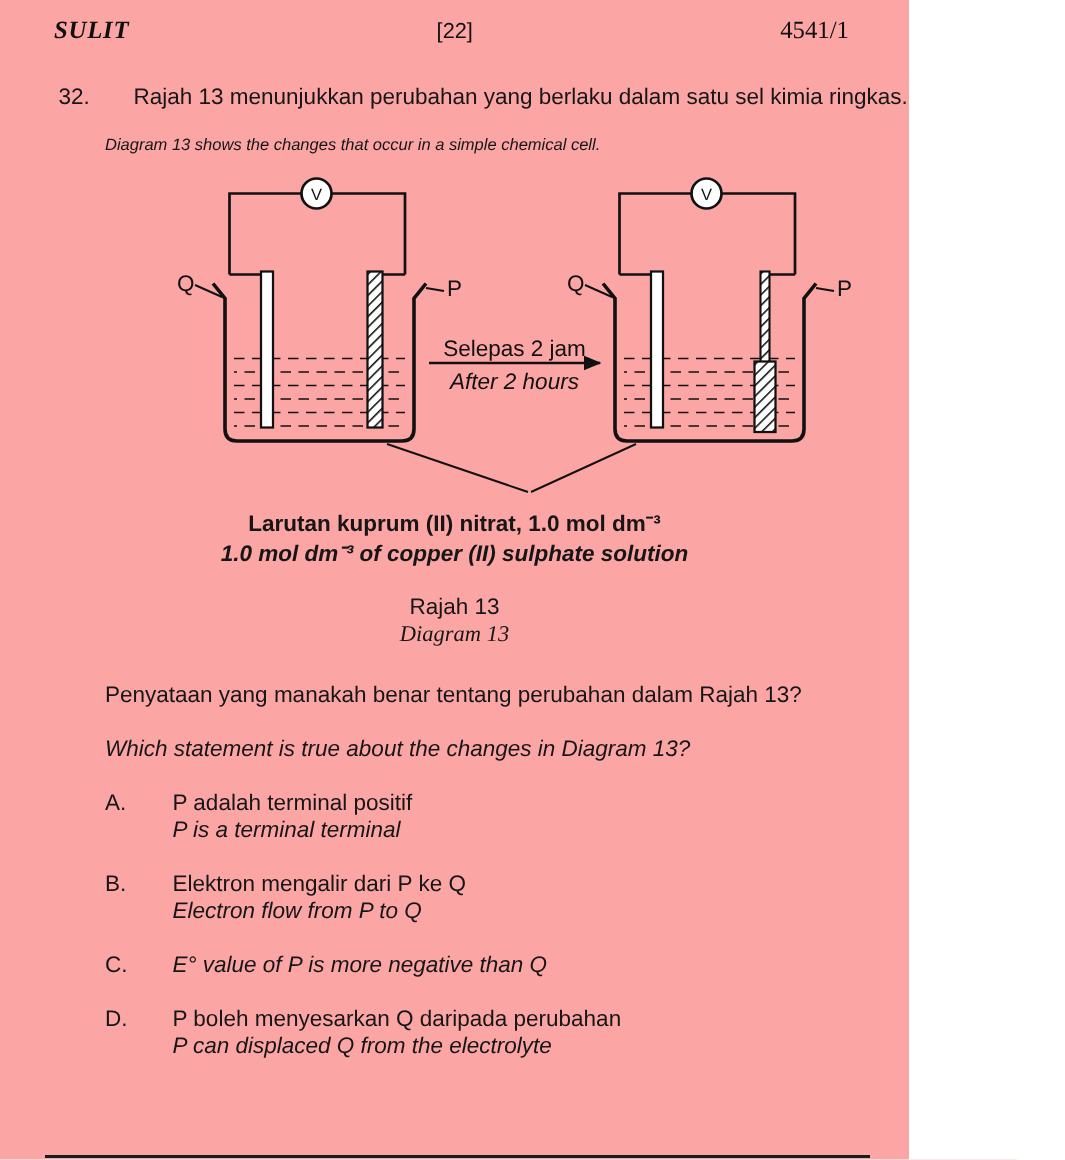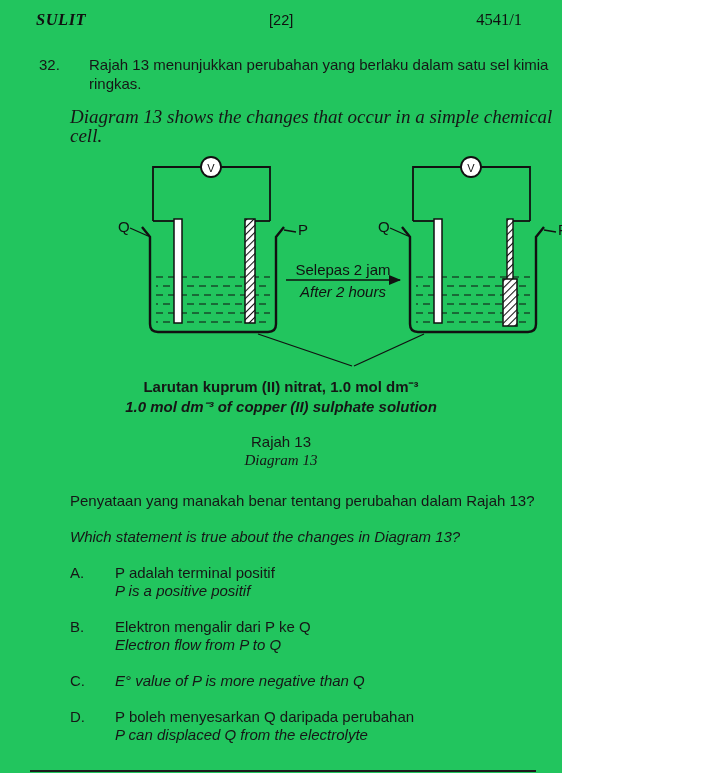--- a/index.html
+++ b/index.html
@@ -1,23 +1,23 @@
 <!DOCTYPE html>
 <html><head>
 <meta charset="utf-8">
 <style>
   html,body{margin:0;padding:0;background:#ffffff;}
-  .page{position:relative;width:562px;height:773px;background:#22c55e;font-family:"Liberation Sans",sans-serif;color:#161616;overflow:hidden;}
+  .page{position:relative;width:606px;height:773px;background:#fca5a5;font-family:"Liberation Sans",sans-serif;color:#161616;overflow:hidden;}
   .header{display:flex;justify-content:space-between;align-items:baseline;padding:10px 40px 0 36px;font-family:"Liberation Serif",serif;font-size:16.5px;color:#101010;}
   .h-left{font-weight:bold;font-style:italic;letter-spacing:.5px;}
   .h-center{font-family:"Liberation Sans",sans-serif;font-size:14.5px;}
   .h-right{font-weight:normal;}
   .qrow{display:flex;margin:25px 0 0 20px;font-size:15px;line-height:19px;}
   .qnum{width:50px;flex:none;margin-left:19px;}
-  .q-en{margin:14px 0 0 70px;font-style:italic;font-size:19px;line-height:19px;font-family:Liberation Serif, serif;}
+  .q-en{margin:14px 0 0 70px;font-style:italic;font-size:11px;line-height:19px;}
   .diagram{margin:6px 0 0 88px;width:560px;}
   svg text{font-family:"Liberation Sans",sans-serif;font-size:15px;fill:#111;}
   svg .small{font-size:11px;}
   svg .it{font-style:italic;}
   .sol{text-align:center;font-size:15px;line-height:20px;font-weight:bold;}
   .sol .en{font-style:italic;}
   .caption{text-align:center;font-size:15px;line-height:19px;margin-top:15px;}
   .caption .en{font-style:italic;font-family:Liberation Serif, serif;}
   .prompt{margin:21px 0 0 70px;font-size:15px;line-height:19px;}
   .prompt.en{margin-top:17px;font-style:italic;}
@@ -133,21 +133,21 @@
     <div class="en">Diagram 13</div>
   </div>
 
   <div class="prompt">Penyataan yang manakah benar tentang perubahan dalam Rajah 13?</div>
   <div class="prompt en">Which statement is true about the changes in Diagram 13?</div>
 
   <div class="option">
     <span class="letter">A.</span>
     <span class="opt">
       <div>P adalah terminal positif</div>
-      <div class="en">P is a positive positif</div>
+      <div class="en">P is a terminal terminal</div>
     </span>
   </div>
 
   <div class="option">
     <span class="letter">B.</span>
     <span class="opt">
       <div>Elektron mengalir dari P ke Q</div>
       <div class="en">Electron flow from P to Q</div>
     </span>
   </div>

